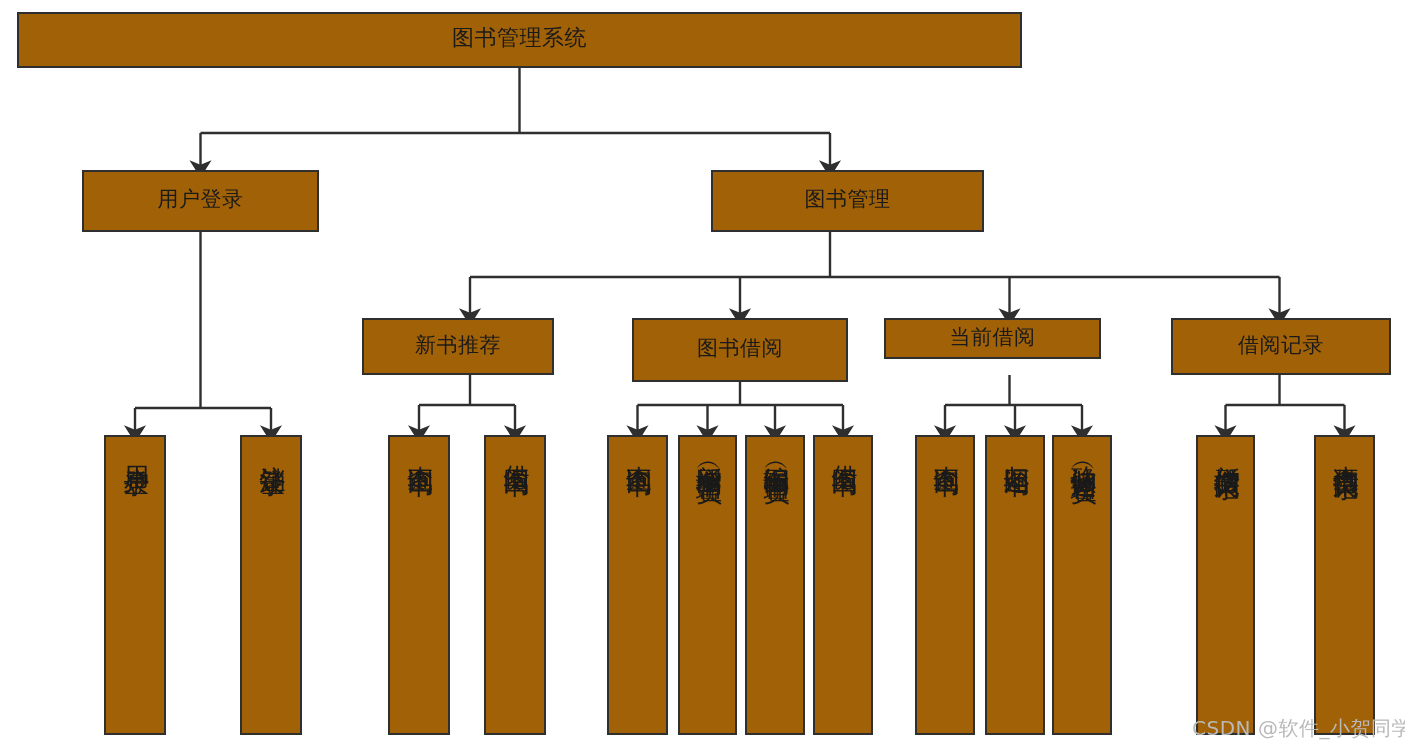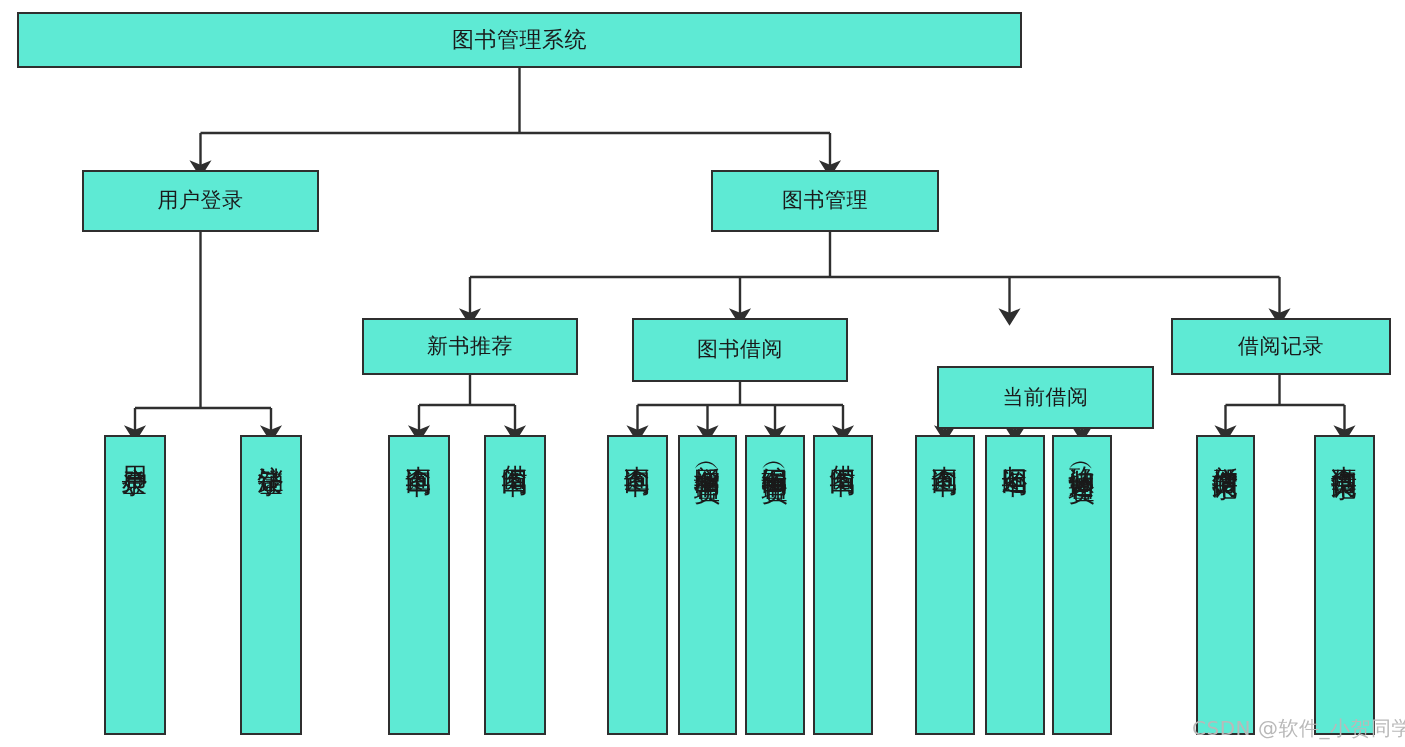--- a/index.html
+++ b/index.html
@@ -19,25 +19,26 @@
     position: absolute;
     left: 0;
     top: 0;
     width: 1405px;
     height: 747px;
   }
   .node {
     position: absolute;
     box-sizing: border-box;
     border: 2px solid #2f2f2f;
-    background: #5eead4;
+    background: #a16207;
     display: flex;
     align-items: center;
     justify-content: center;
     color: #1a1a1a;
+    font-family: Liberation Mono, monospace;
   }
   .node.horizontal {
     font-size: 21px;
     line-height: 1.2;
     letter-spacing: 0.5px;
   }
   .node.vertical {
     align-items: flex-start;
     justify-content: center;
     padding-top: 8px;
@@ -109,30 +110,30 @@
       </g>
   </svg>
 
   <div id="node-layer">
       <div class="node horizontal root" style="left: 17px; top: 12px; width: 1005px; height: 56px;">
         <span>图书管理系统</span>
       </div>
       <div class="node horizontal" style="left: 82px; top: 170px; width: 237px; height: 62px;">
         <span>用户登录</span>
       </div>
-      <div class="node horizontal" style="left: 711px; top: 170px; width: 228px; height: 62px;">
+      <div class="node horizontal" style="left: 711px; top: 170px; width: 273px; height: 62px;">
         <span>图书管理</span>
       </div>
-      <div class="node horizontal" style="left: 362px; top: 318px; width: 216px; height: 57px;">
+      <div class="node horizontal" style="left: 362px; top: 318px; width: 192px; height: 57px;">
         <span>新书推荐</span>
       </div>
       <div class="node horizontal" style="left: 632px; top: 318px; width: 216px; height: 64px;">
         <span>图书借阅</span>
       </div>
-      <div class="node horizontal" style="left: 937px; top: 318px; width: 217px; height: 63px; margin-top: 48px;">
+      <div class="node horizontal" style="left: 884px; top: 318px; width: 217px; height: 41px;">
         <span>当前借阅</span>
       </div>
       <div class="node horizontal" style="left: 1171px; top: 318px; width: 220px; height: 57px;">
         <span>借阅记录</span>
       </div>
       <div class="node vertical" style="left: 104px; top: 435px; width: 62px; height: 300px;">
         <span class="vtext">用户登录</span>
       </div>
       <div class="node vertical" style="left: 240px; top: 435px; width: 62px; height: 300px;">
         <span class="vtext">注销登录</span>

